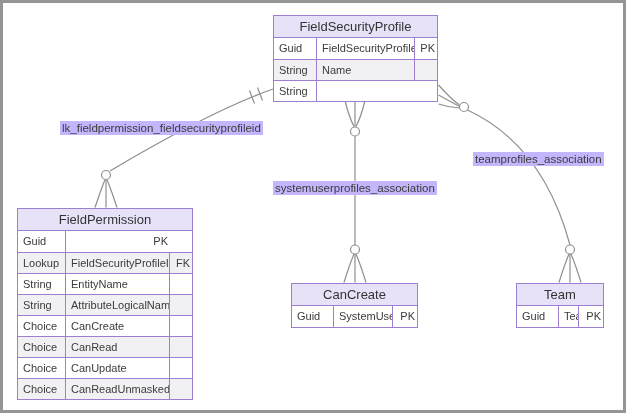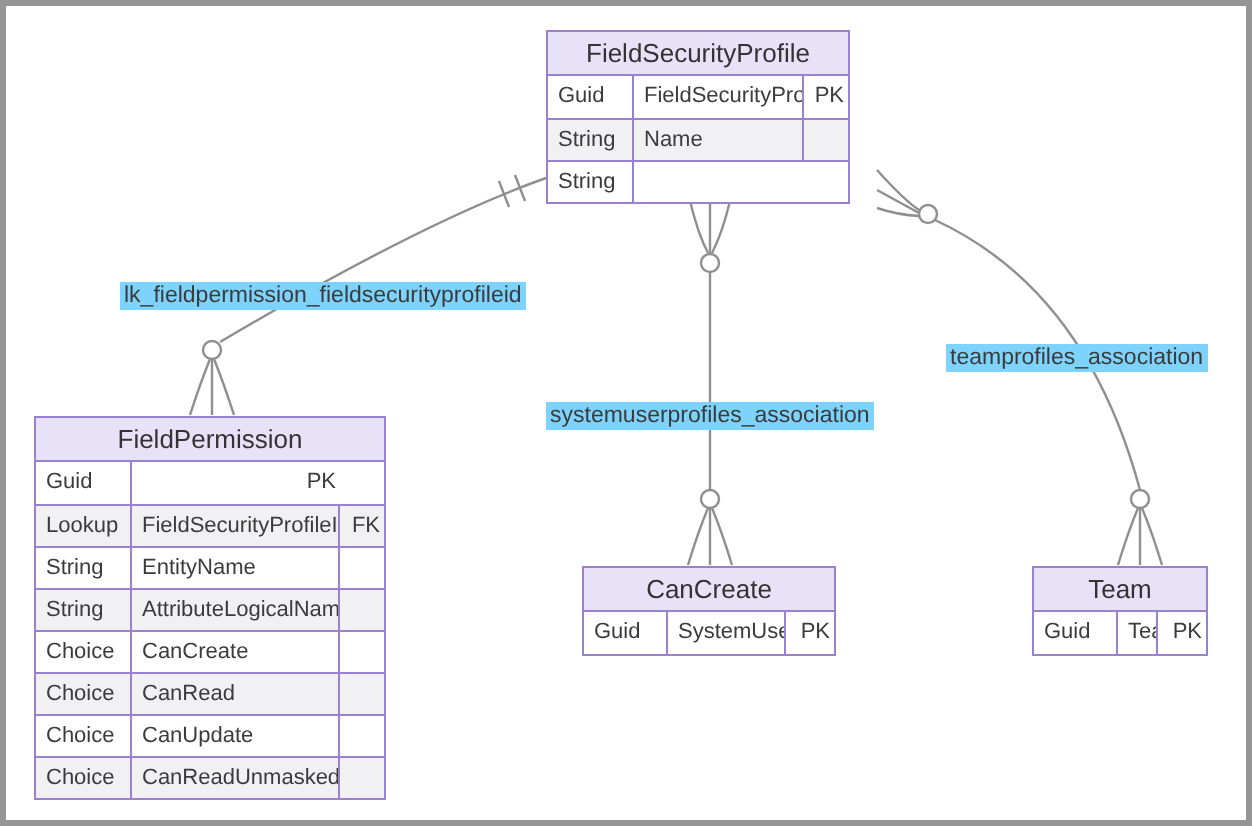--- a/index.html
+++ b/index.html
@@ -14,22 +14,22 @@
   .frame{
     position:relative;width:626px;height:413px;box-sizing:border-box;
     border:3px solid var(--frame);background:#fff;overflow:hidden;
     font-family:"Liberation Sans","DejaVu Sans",sans-serif;
   }
   svg.connectors{position:absolute;left:0;top:0;width:626px;height:413px;}
   svg.connectors path, svg.connectors line{stroke:var(--line);stroke-width:1.2;fill:none;}
   svg.connectors circle{stroke:var(--line);stroke-width:1.2;fill:#fff;}
 
   .rel-label{
-    position:absolute;background:#7dd3fc;color:var(--txt);
-    font-size:11.5px;line-height:14px;padding:0 2px;white-space:nowrap;margin-top:20px;
+    position:absolute;background:#c4b5fd;color:var(--txt);
+    font-size:11.5px;line-height:14px;padding:0 2px;white-space:nowrap;
   }
 
   .tbl{
     position:absolute;box-sizing:border-box;background:#fff;
     border:1px solid var(--purple);color:var(--txt);
   }
   .tbl .title{
     height:22px;line-height:22px;text-align:center;
     background:var(--header);font-size:13px;color:#333;
     border-bottom:1px solid var(--purple);box-sizing:border-box;
@@ -37,21 +37,21 @@
   .tbl .row{display:grid;height:21px;box-sizing:border-box;}
   .tbl .row + .row{border-top:1px solid var(--purple);}
   .tbl .row.alt{background:var(--alt);}
   .tbl .c{
     font-size:11px;line-height:20px;padding:0 5px;overflow:hidden;
     white-space:nowrap;box-sizing:border-box;
   }
   .tbl .c.type,.tbl .c.name{border-right:1px solid var(--purple);}
   .tbl .c.key{text-align:right;padding:0 2px;}
 
-  .t-fsp {left:270px;top:12px; width:152px;}
+  .t-fsp {left:270px;top:12px; width:165px;}
   .t-fsp .row {grid-template-columns:43px 1fr 22px;}
   .t-fp  {left:14px; top:205px;width:176px;}
   .t-fp  .row {grid-template-columns:48px 1fr 22px;}
   .t-su  {left:288px;top:280px;width:127px;}
   .t-su  .row {grid-template-columns:42px 1fr 24px;}
   .t-team{left:513px;top:280px;width:88px;}
   .t-team .row {grid-template-columns:42px 1fr 24px;}
 </style>
 </head>
 <body>

